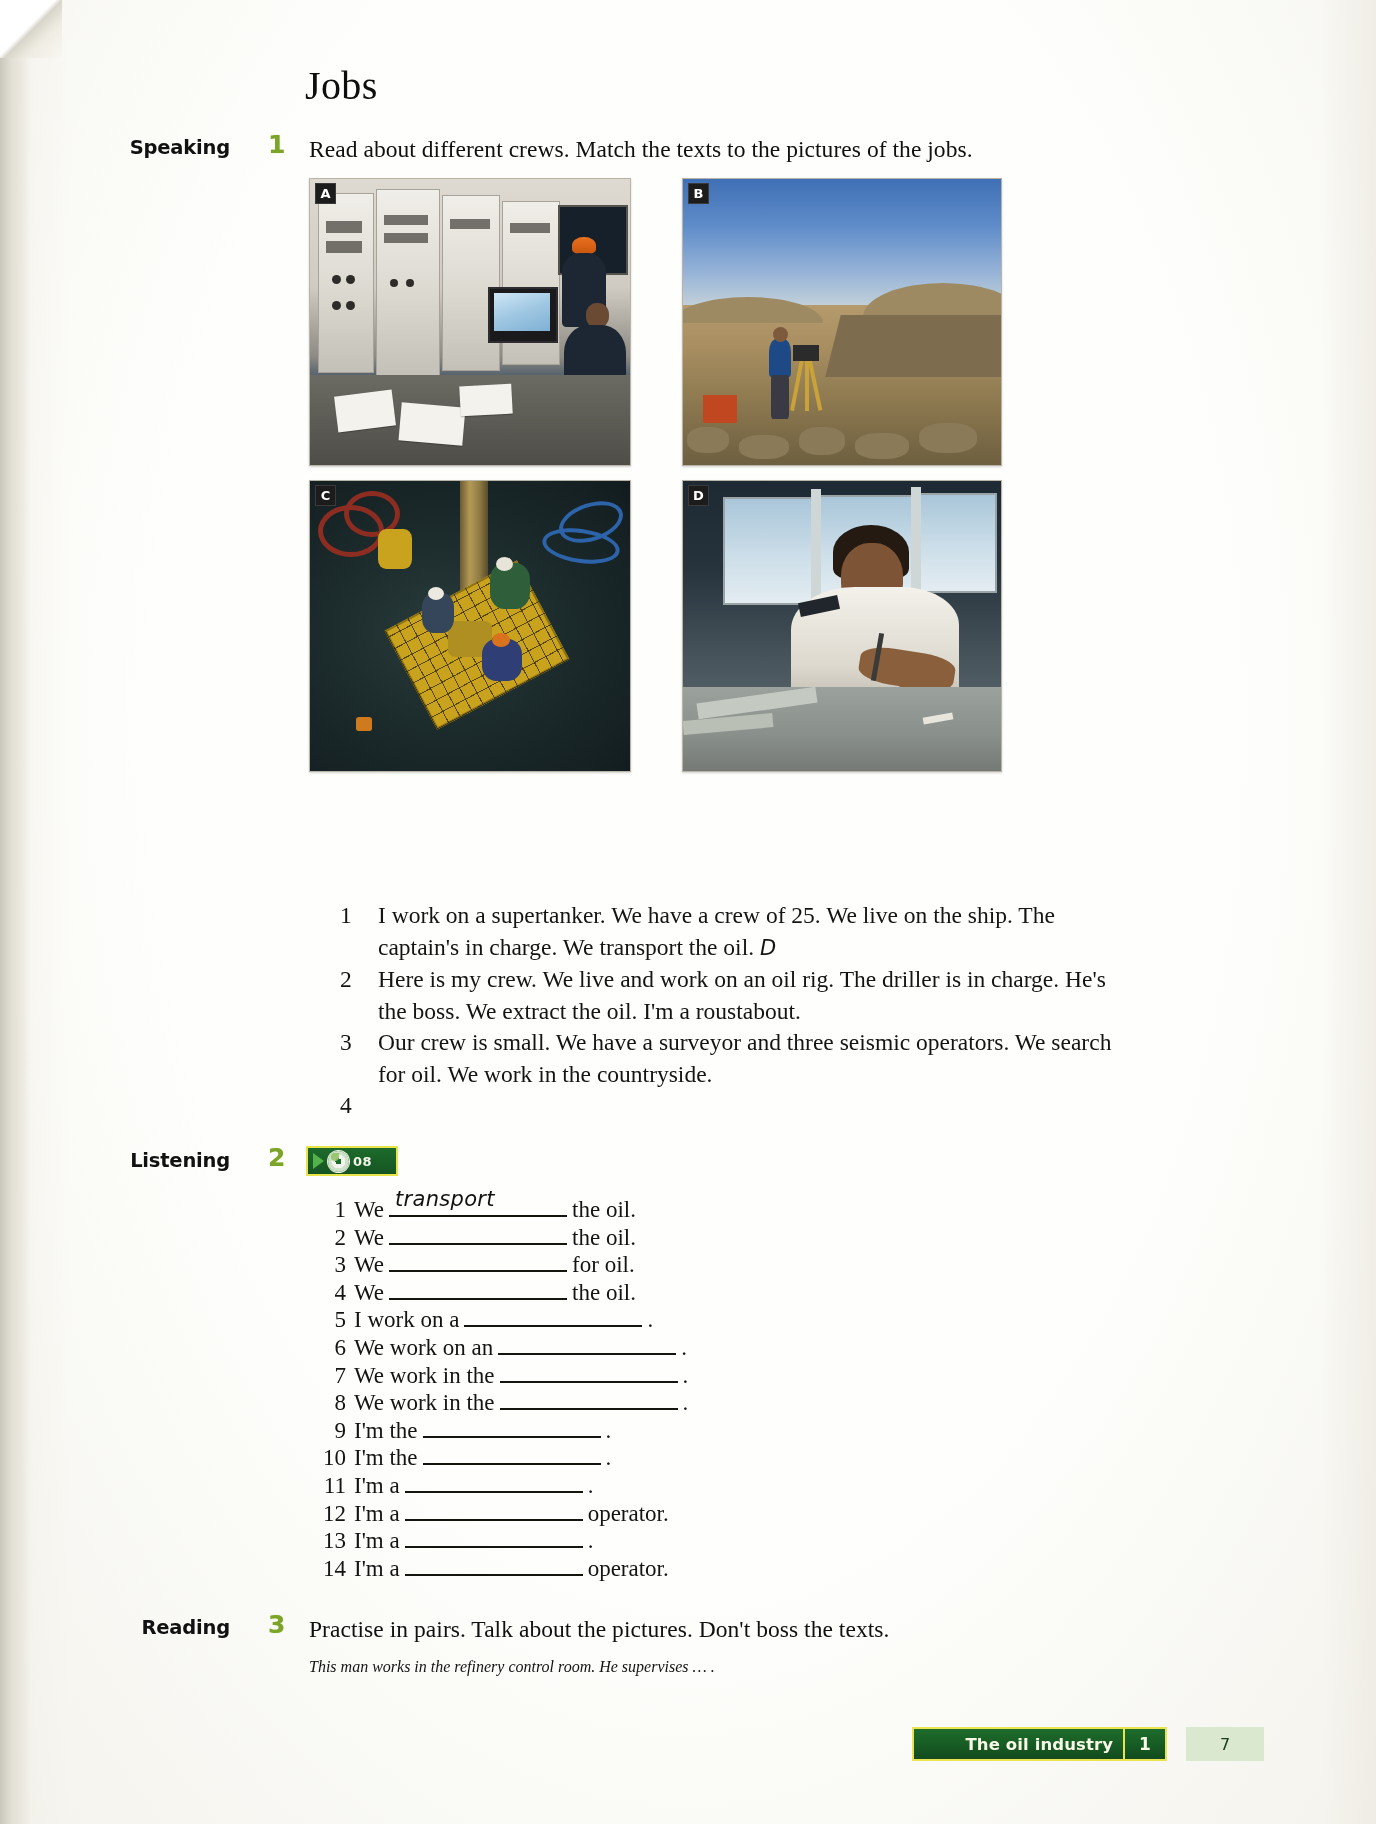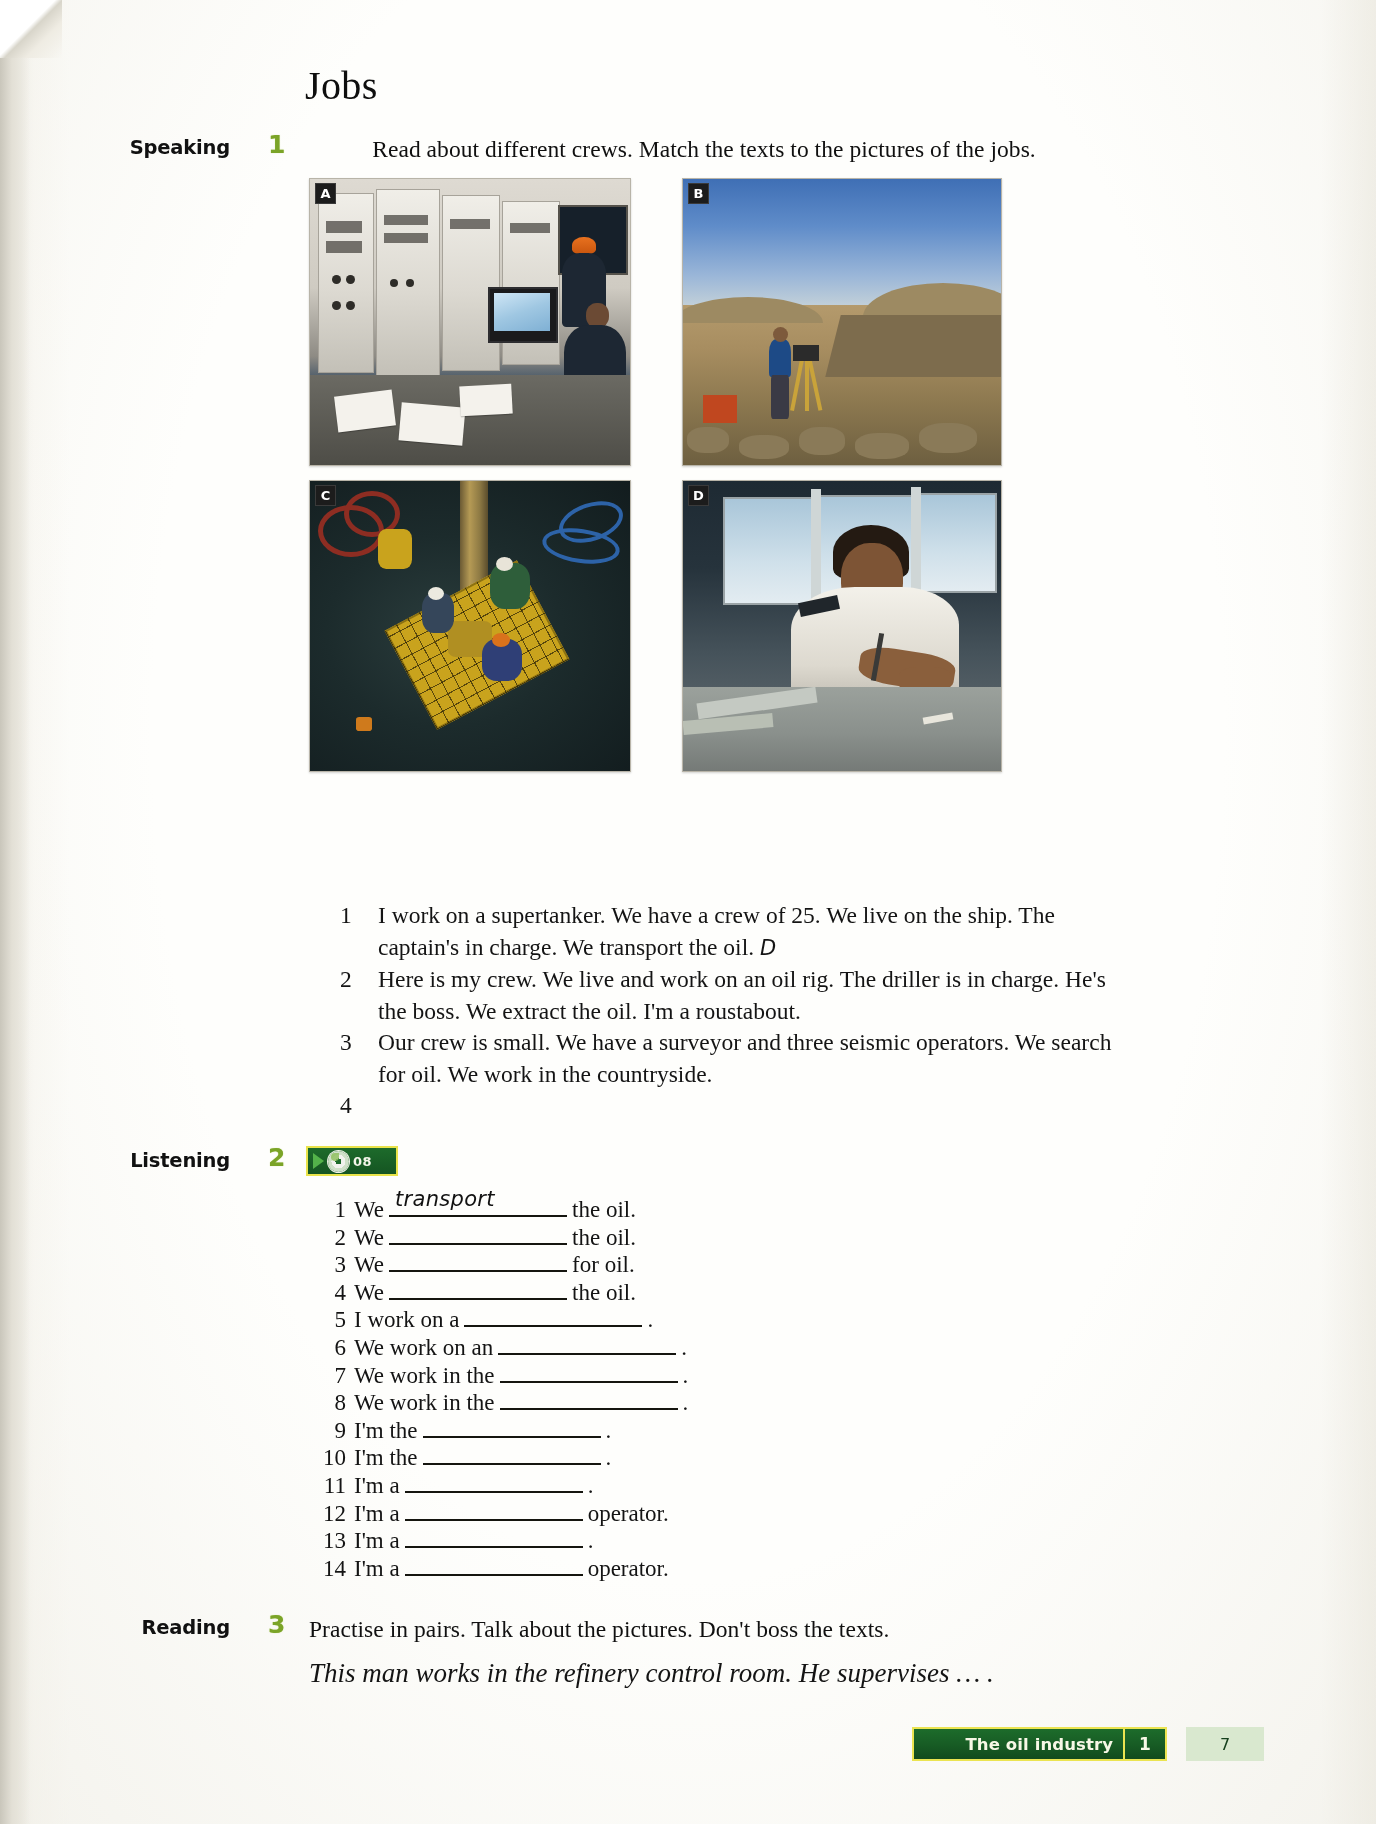--- a/index.html
+++ b/index.html
@@ -419,21 +419,21 @@
     color: #121212;
     white-space: nowrap;
   }
   .gap-post { flex: none; }
 
   
   .example-line {
     position: absolute;
     left: 309px;
     top: 1658px;
-    font-size: 27px;
+    font-size: 16px;
     font-style: italic;
     font-family: "Liberation Serif", serif;
   }
 
   
   .footer-bar {
     position: absolute;
     left: 912px;
     top: 1727px;
     width: 255px;
@@ -488,21 +488,21 @@
 <div class="page-scan"></div>
 <div class="page-edge-left"></div>
 <div class="page-corner"></div>
 
 <div class="content">
 
   <div class="page-title">Jobs</div>
 
   <div class="rail-label" style="left:100px; top:136px; width:130px;">Speaking</div>
   <div class="rail-num" style="left:268px; top:130px;">1</div>
-  <div class="instr" style="left:309px; top:136px; width:790px;text-align:center;">Read about different crews. Match the texts to the pictures of the jobs.</div>
+  <div class="instr" style="left:309px; top:136px; width:790px;">Read about different crews. Match the texts to the pictures of the jobs.</div>
 
   <div class="photo" style="left:309px; top:178px; width:320px; height:286px;">
     <div class="pA-bg"></div>
     <div class="pA-panel" style="left:8px;  top:14px; width:54px;  height:178px;"></div>
     <div class="pA-panel" style="left:66px; top:10px; width:62px;  height:186px;"></div>
     <div class="pA-panel" style="left:132px;top:16px; width:56px;  height:174px;"></div>
     <div class="pA-panel" style="left:192px;top:22px; width:56px;  height:162px;"></div>
     <div class="pA-slot" style="left:16px; top:42px; width:36px;  height:12px;"></div>
     <div class="pA-slot" style="left:16px; top:62px; width:36px;  height:12px;"></div>
     <div class="pA-slot" style="left:74px; top:36px; width:44px;  height:10px;"></div>

